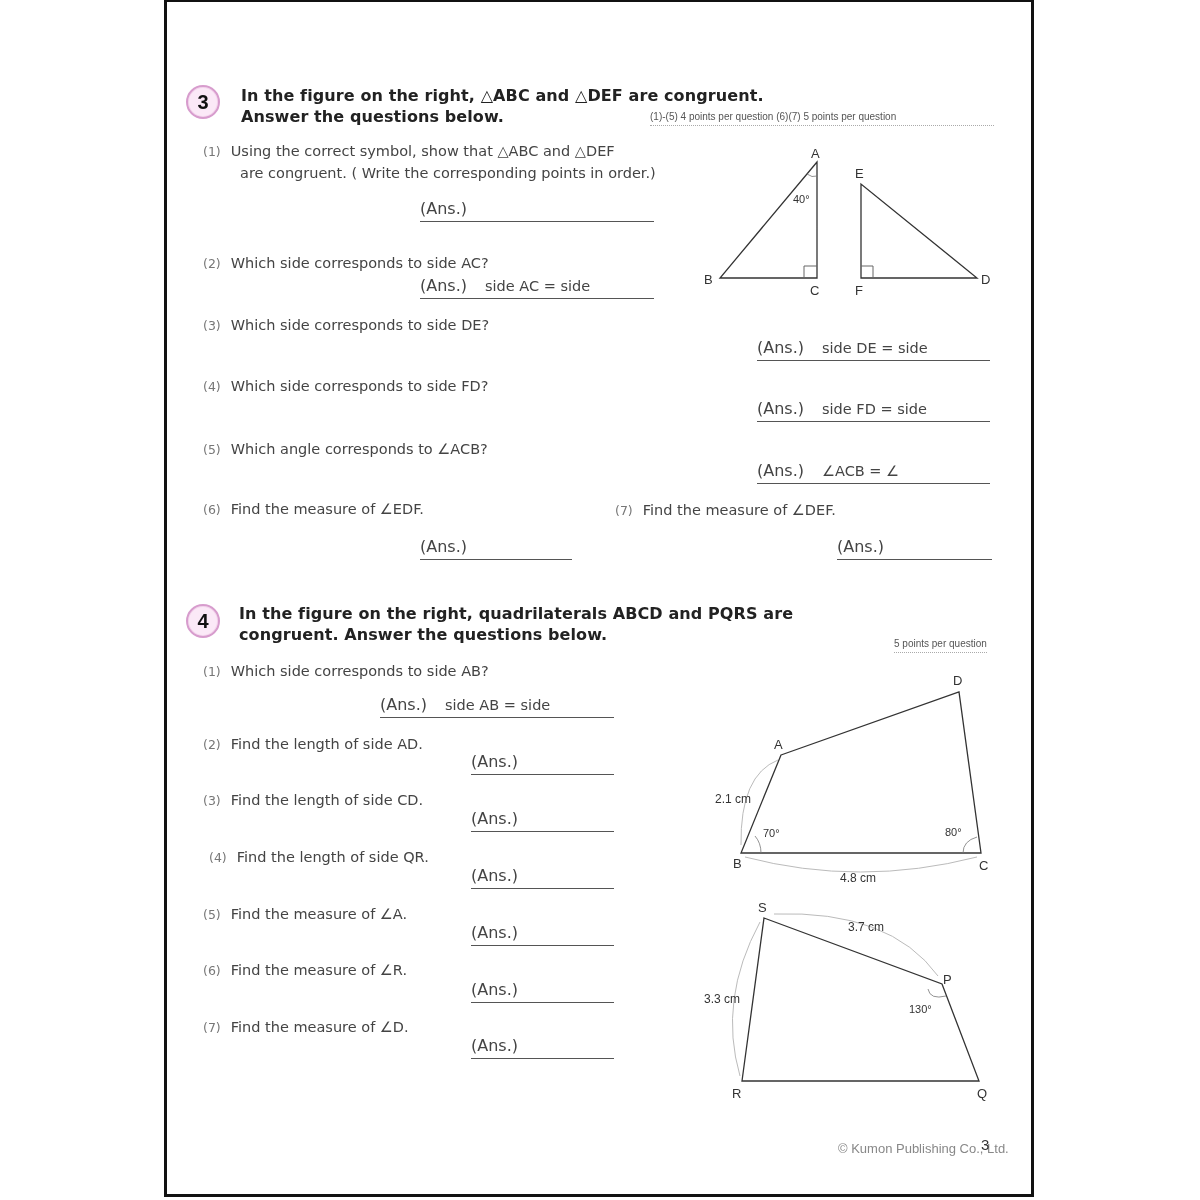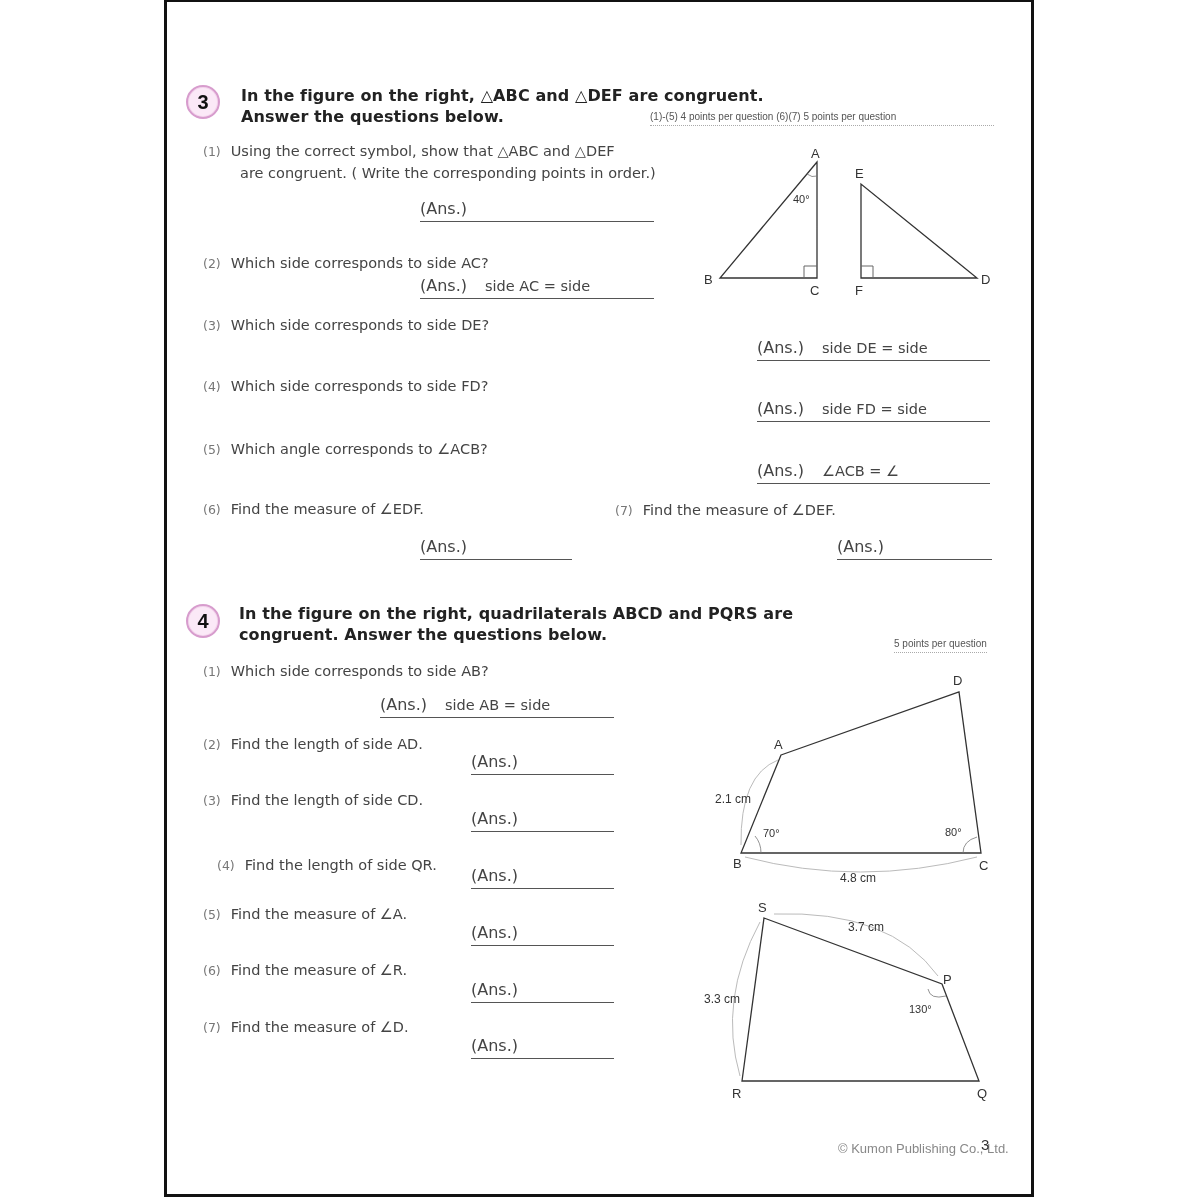--- a/index.html
+++ b/index.html
@@ -121,21 +121,21 @@
   <span class="tag">(Ans.)</span><span></span>
 </div>
 
 <div class="q" style="left:203px;top:789px;">
   <span class="num">(3)</span><span>Find the length of side CD.</span>
 </div>
 <div class="ans" style="left:471px;top:809px;width:143px;">
   <span class="tag">(Ans.)</span><span></span>
 </div>
 
-<div class="q" style="left:217px;top:846px;margin-top:8px;">
+<div class="q" style="left:209px;top:846px;">
   <span class="num">(4)</span><span>Find the length of side QR.</span>
 </div>
 <div class="ans" style="left:471px;top:866px;width:143px;">
   <span class="tag">(Ans.)</span><span></span>
 </div>
 
 <div class="q" style="left:203px;top:903px;">
   <span class="num">(5)</span><span>Find the measure of ∠A.</span>
 </div>
 <div class="ans" style="left:471px;top:923px;width:143px;">

